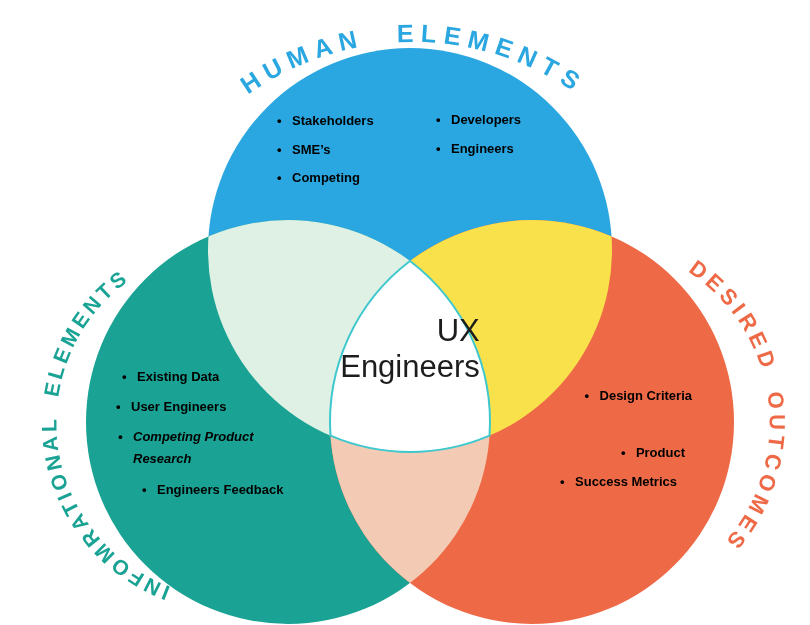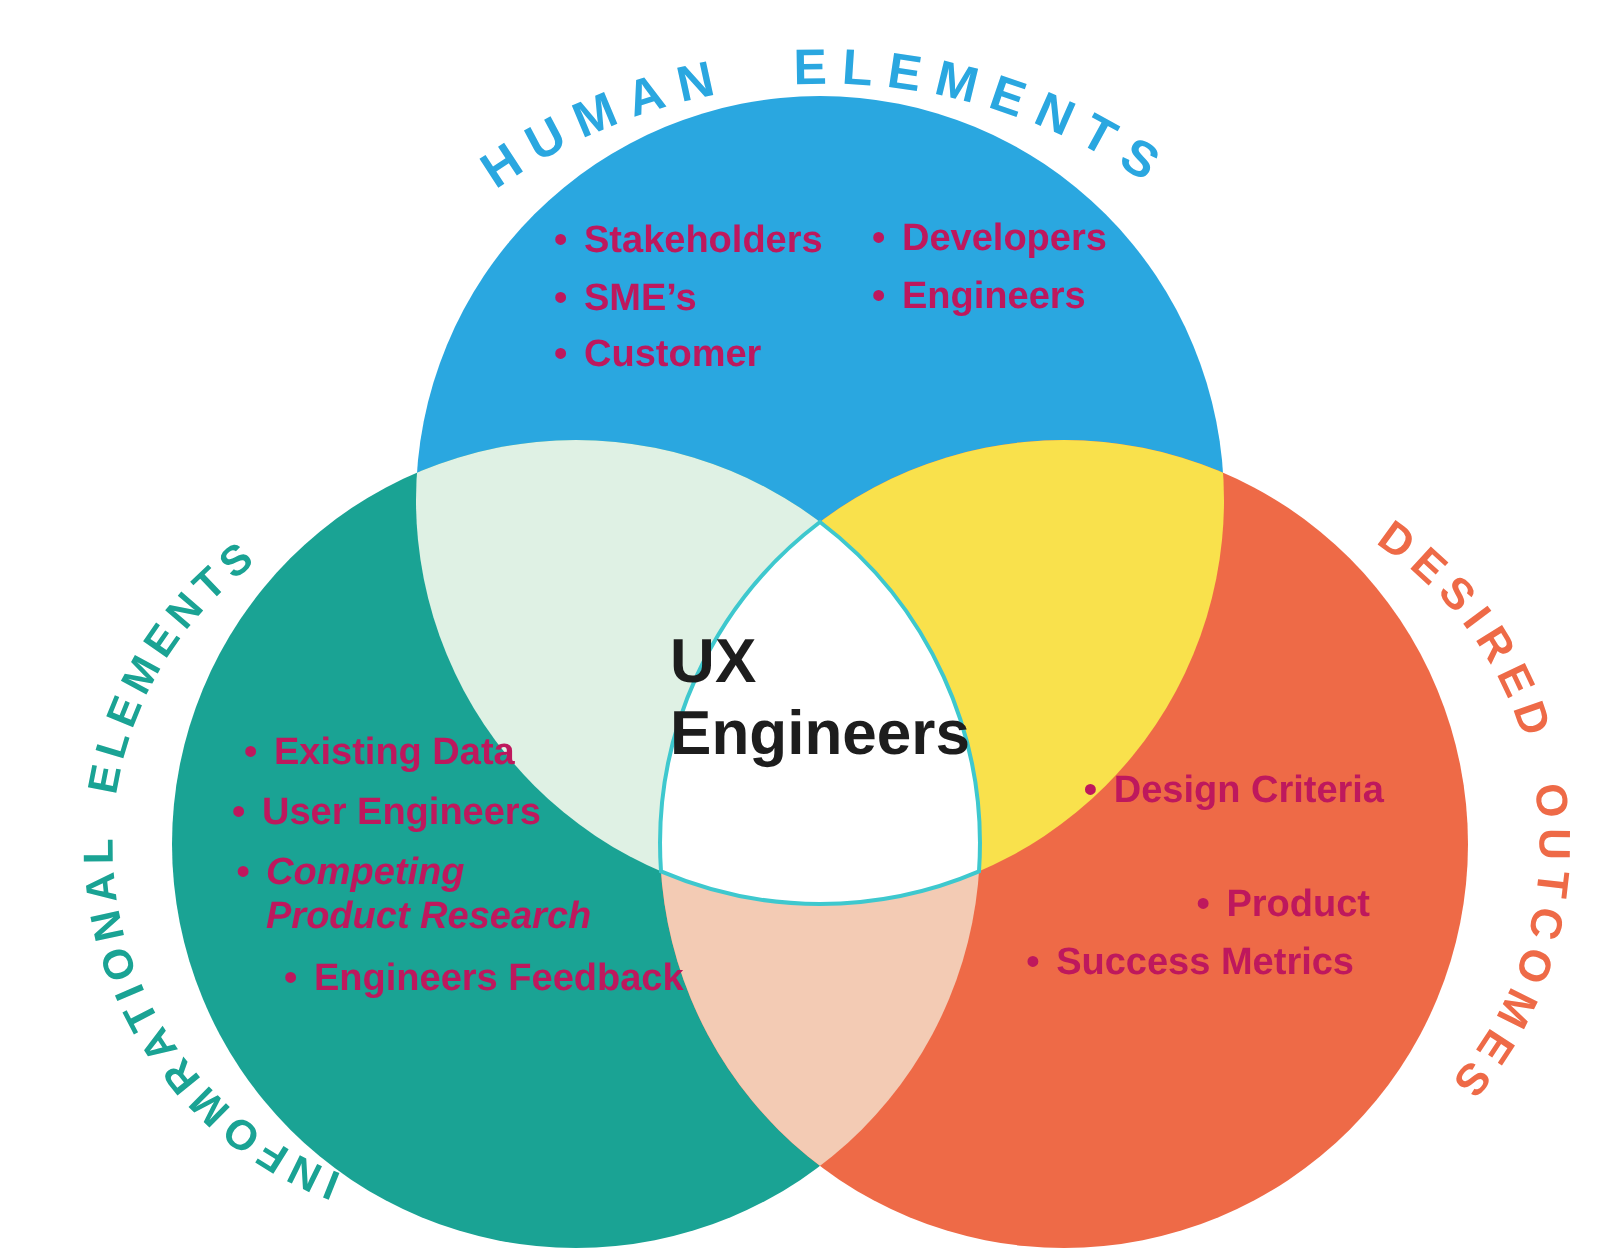--- a/index.html
+++ b/index.html
@@ -8,38 +8,38 @@
     font-family:"Liberation Sans",sans-serif;
   }
   .stage svg{position:absolute;left:0;top:0;}
   
   .title-arc{font-family:"Liberation Sans",sans-serif;font-weight:bold;}
   .title-top{font-size:25px;letter-spacing:7px;word-spacing:18px;}
   .title-left{font-size:21px;letter-spacing:3.5px;word-spacing:9px;}
   .title-right{font-size:22px;letter-spacing:4.5px;word-spacing:9px;}
   
   .row{
-    position:absolute;display:flex;color:#be185d;font-weight:bold;
-    font-size:19px;line-height:22px;white-space:nowrap;
+    position:absolute;display:flex;color:#000000;font-weight:bold;
+    font-size:13px;line-height:22px;white-space:nowrap;
   }
   .bullet{flex:none;width:15px;}
   .bullet::before{content:"\2022";}
   .row.wrap{white-space:normal;font-style:italic;}
   .row.wrap .label{max-width:176px;display:inline-block;}
   
   .hr1{left:277px;top:110px}.hr2{left:277px;top:139px}.hr3{left:277px;top:167px}
   .hr4{left:436px;top:109px}.hr5{left:436px;top:138px}
   
   .ir1{left:122px;top:366px}.ir2{left:116px;top:396px}.ir3{left:118px;top:426px}.ir4{left:142px;top:479px}
   
   .dr1{right:118px;top:385px}.dr2{right:117px;top:415px}.dr3{right:125px;top:442px}.dr4{right:133px;top:471px}
   
   .center-label{
     position:absolute;left:410px;top:313px;transform:translateX(-50%);
-    text-align:left;font-size:31px;line-height:36px;font-weight:bold;color:#1d1d1d;
+    text-align:right;font-size:31px;line-height:36px;font-weight:normal;color:#1d1d1d;
   }
   .center-label span{display:block;}
 </style>
 </head>
 <body>
 
 <div class="stage">
 
   <svg width="810" height="625" viewBox="0 0 810 625">
     <defs>
@@ -85,21 +85,21 @@
   <div class="row hr1">
     <span class="bullet"></span>
     <span class="label">Stakeholders</span>
   </div>
   <div class="row hr2">
     <span class="bullet"></span>
     <span class="label">SME’s</span>
   </div>
   <div class="row hr3">
     <span class="bullet"></span>
-    <span class="label">Customer</span>
+    <span class="label">Competing</span>
   </div>
 
   <div class="row hr4">
     <span class="bullet"></span>
     <span class="label">Developers</span>
   </div>
   <div class="row hr5">
     <span class="bullet"></span>
     <span class="label">Engineers</span>
   </div>

